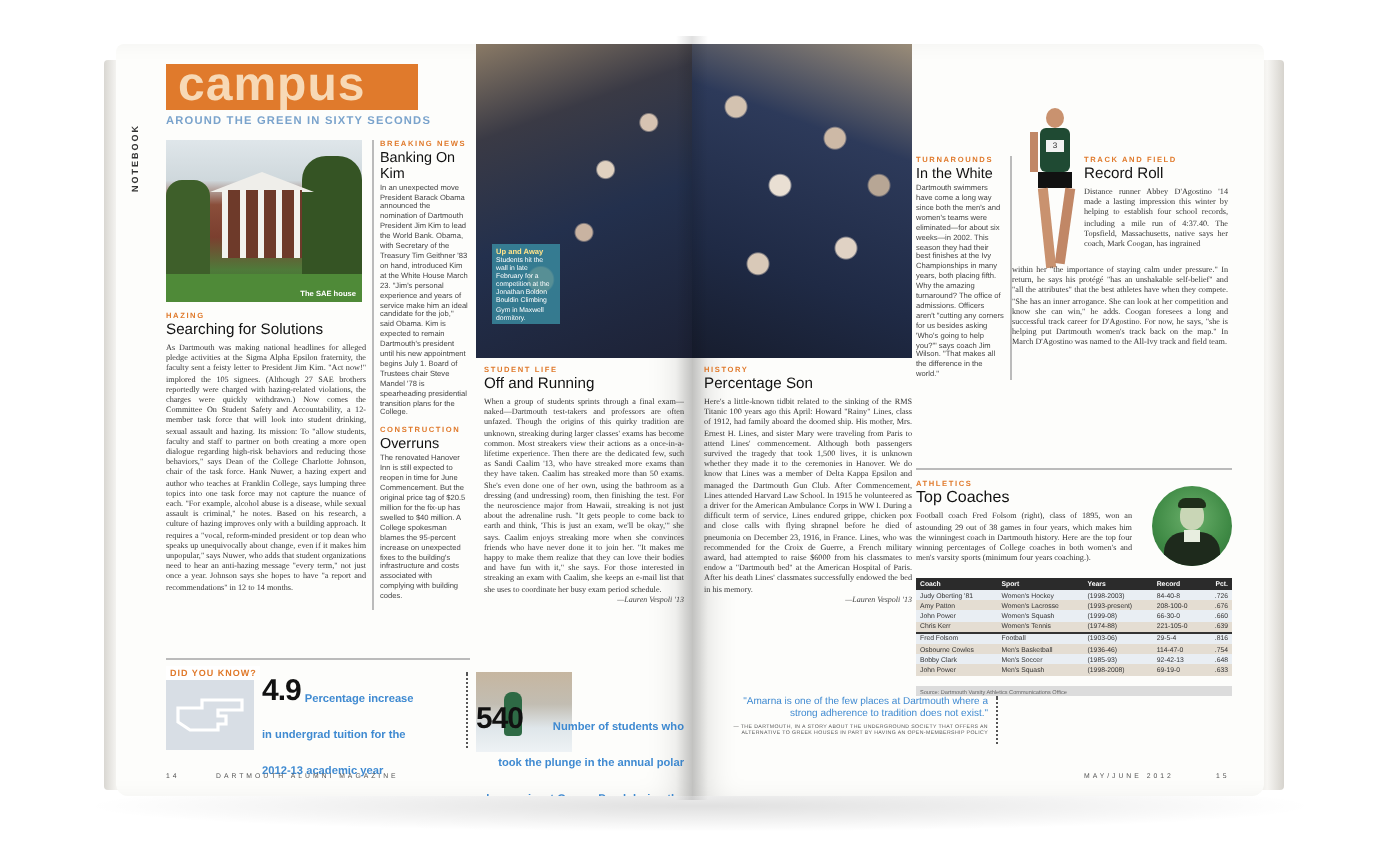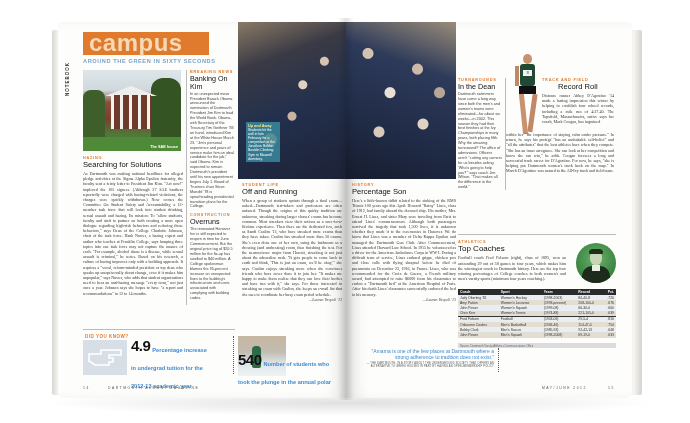--- a/index.html
+++ b/index.html
@@ -82,39 +82,39 @@
       radial-gradient(circle at 30% 70%, #d9c9b8 0 5px, transparent 6px),
       radial-gradient(circle at 70% 65%, #e0d2c4 0 5px, transparent 6px),
       radial-gradient(circle at 85% 45%, #b7a695 0 5px, transparent 6px),
       linear-gradient(200deg, #9a8c78 0%, #2d3a5a 30%, #1f2a45 70%, #171d2e 100%); }
   .climb-caption { position: absolute; left: 8px; top: 100px; width: 34px; height: 40px; background: rgba(60,150,170,0.75); padding: 2px; }
   .climb-caption .cap-title { font-size: 3.8px; font-weight: bold; color: #ffe38a; }
   .climb-caption .cap-body { font-size: 3.4px; line-height: 4.1px; color: #fff; }
 
   .col-running { position: absolute; left: 184px; top: 161px; width: 100px; }
   .col-running .headline { font-size: 7.6px; margin: 1px 0 2px; }
-  .stat-540 { left: 180px; top: 330px; width: 104px; }
+  .stat-540 { left: 180px; top: 330px; width: 104px; text-align: right; }
 
   .col-history { position: absolute; left: 6px; top: 161px; width: 104px; }
   .col-history .headline { font-size: 7.6px; margin: 1px 0 2px; }
 
   .col-swim { position: absolute; left: 112px; top: 56px; width: 48px; border-right: 0.7px solid #bbb; padding-right: 3px; }
   .col-swim .headline { font-size: 7.2px; margin: 1px 0 1.5px; }
 
   .runner { position: absolute; left: 164px; top: 32px; width: 36px; height: 100px; }
   .runner .head { position: absolute; left: 13px; top: 0; width: 9px; height: 10px; background: #c9926f; border-radius: 50%; }
   .runner .torso { position: absolute; left: 10px; top: 10px; width: 15px; height: 22px; background: #1f4a33; border-radius: 3px; }
   .runner .bib { position: absolute; left: 13px; top: 16px; width: 9px; height: 6px; background: #f2f2f2; font-size: 4px; text-align: center; line-height: 6px; }
   .runner .shorts { position: absolute; left: 9px; top: 32px; width: 17px; height: 8px; background: #111; }
   .runner .leg1 { position: absolute; left: 11px; top: 40px; width: 5px; height: 40px; background: #c9926f; transform: rotate(-6deg); }
   .runner .leg2 { position: absolute; left: 20px; top: 40px; width: 5px; height: 38px; background: #c18766; transform: rotate(8deg); }
   .runner .arm { position: absolute; left: 5px; top: 12px; width: 4px; height: 20px; background: #c18766; }
 
   .col-record { position: absolute; left: 196px; top: 56px; width: 72px; }
-  .col-record .headline { font-size: 7.6px; margin: 1px 16px 2px; }
+  .col-record .headline { font-size: 7.6px; margin: 1px 0 2px; }
   .col-record-wide { position: absolute; left: 160px; top: 108px; width: 108px; }
 
   .athletics { position: absolute; left: 112px; top: 212px; width: 158px; border-top: 0.8px solid #bbb; padding-top: 5px; }
   .athletics .headline { font-size: 8px; margin: 1px 0 2px; }
   .athletics .body-serif { width: 108px; }
   .coach-portrait { position: absolute; left: 118px; top: 8px; width: 40px; height: 40px; border-radius: 50%;
     background: radial-gradient(circle at 50% 40%, #6bb06b 0%, #3f8a45 60%, #2d6a35 100%); overflow: hidden; }
   .coach-portrait .face { position: absolute; left: 14px; top: 8px; width: 12px; height: 14px; background: #c9d6b6; border-radius: 45%; }
   .coach-portrait .hair { position: absolute; left: 13px; top: 6px; width: 14px; height: 5px; background: #1f2e1a; border-radius: 6px 6px 2px 2px; }
   .coach-portrait .suit { position: absolute; left: 6px; top: 23px; width: 28px; height: 20px; background: #1e2a1c; border-radius: 10px 10px 0 0; }
@@ -225,21 +225,21 @@
 
   <div class="col-history">
     <div class="kicker">HISTORY</div>
     <div class="headline">Percentage Son</div>
     <div class="body-serif">Here's a little-known tidbit related to the sinking of the RMS Titanic 100 years ago this April: Howard "Rainy" Lines, class of 1912, had family aboard the doomed ship. His mother, Mrs. Ernest H. Lines, and sister Mary were traveling from Paris to attend Lines' commencement. Although both passengers survived the tragedy that took 1,500 lives, it is unknown whether they made it to the ceremonies in Hanover. We do know that Lines was a member of Delta Kappa Epsilon and managed the Dartmouth Gun Club. After Commencement, Lines attended Harvard Law School. In 1915 he volunteered as a driver for the American Ambulance Corps in WW I. During a difficult term of service, Lines endured grippe, chicken pox and close calls with flying shrapnel before he died of pneumonia on December 23, 1916, in France. Lines, who was recommended for the Croix de Guerre, a French military award, had attempted to raise $6000 from his classmates to endow a "Dartmouth bed" at the American Hospital of Paris. After his death Lines' classmates successfully endowed the bed in his memory.</div>
     <div class="byline">—Lauren Vespoli '13</div>
   </div>
 
   <div class="col-swim">
     <div class="kicker">TURNAROUNDS</div>
-    <div class="headline">In the Dean</div>
+    <div class="headline">In the White</div>
     <div class="body-sans">Dartmouth swimmers have come a long way since both the men's and women's teams were eliminated—for about six weeks—in 2002. This season they had their best finishes at the Ivy Championships in many years, both placing fifth. Why the amazing turnaround? The office of admissions. Officers aren't "cutting any corners for us besides asking 'Who's going to help you?'" says coach Jim Wilson. "That makes all the difference in the world."</div>
   </div>
 
   <div class="runner">
     <div class="head"></div>
     <div class="arm"></div>
     <div class="torso"></div>
     <div class="bib">3</div>
     <div class="shorts"></div>
     <div class="leg1"></div>

